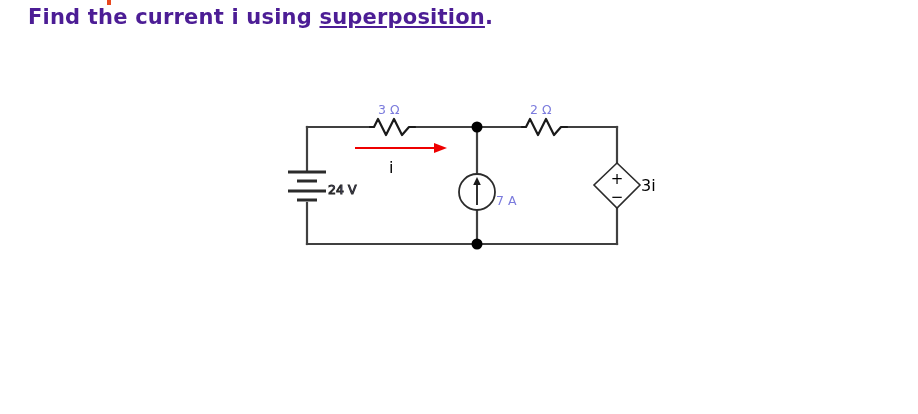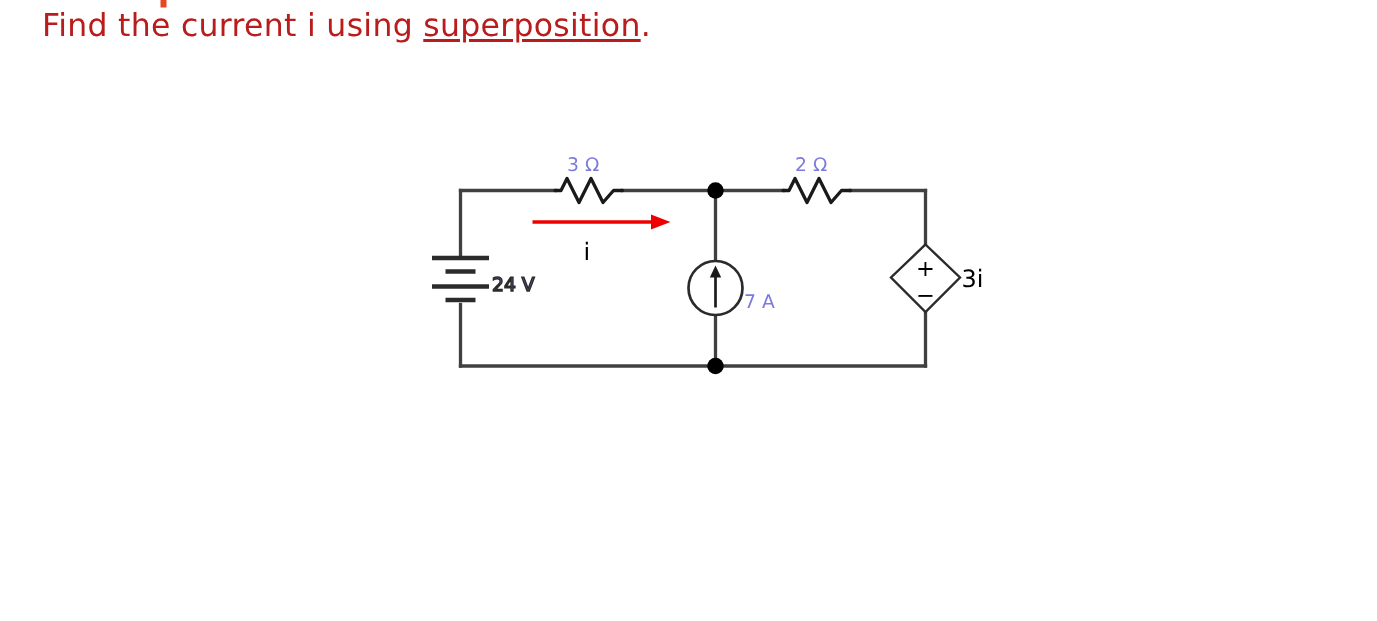--- a/index.html
+++ b/index.html
@@ -33,22 +33,23 @@
     left: 28px;
     top: 3px;
     width: 700px;
     height: 34px;
     white-space: nowrap;
   }
   #title-text {
     font-family: "DejaVu Sans", "Liberation Sans", sans-serif;
     font-size: 21px;
     line-height: 28px;
-    color: #b91c1c;
+    color: #4c1d95;
     letter-spacing: 0.2px;
+    font-weight: bold;
   }
   #title-underlined {
     text-decoration: underline;
     text-underline-offset: 2px;
   }
 
   
   #stray-mark {
     position: absolute;
     left: 107px;

